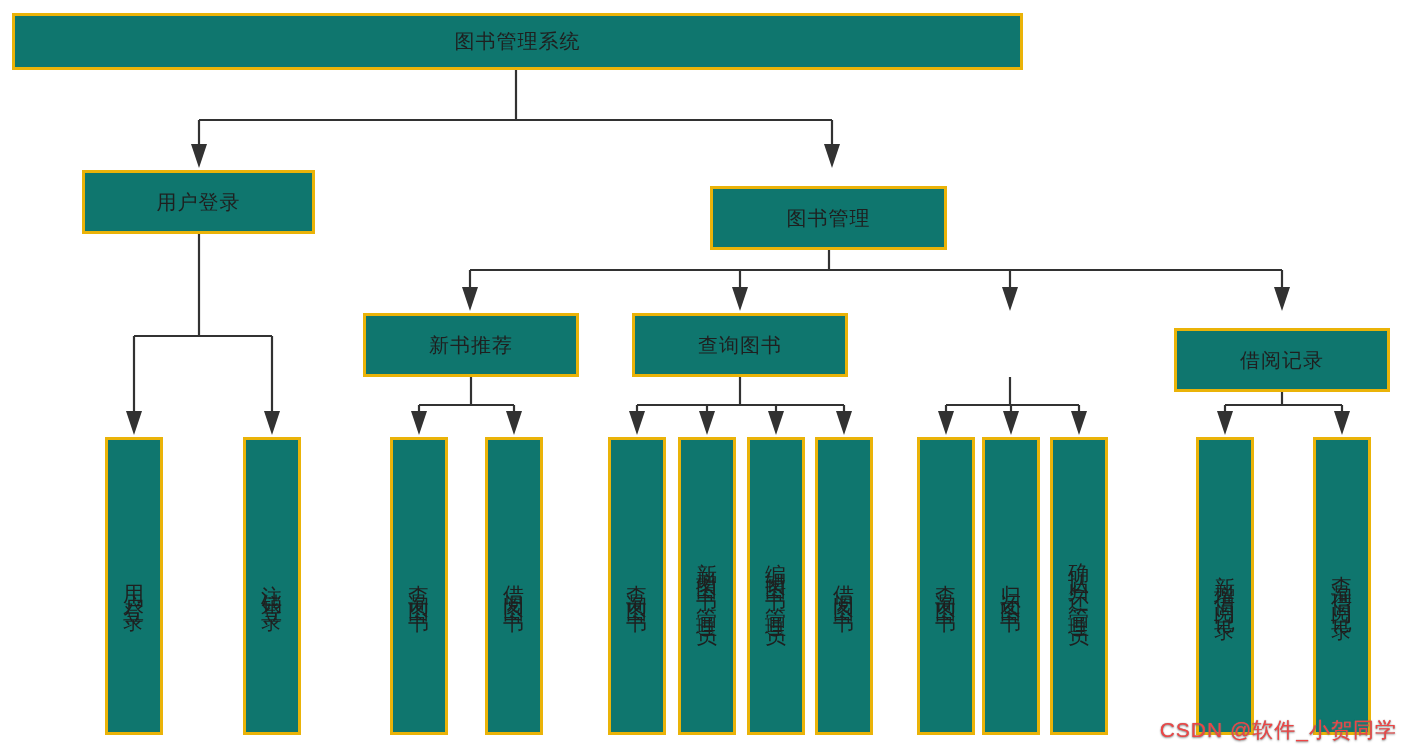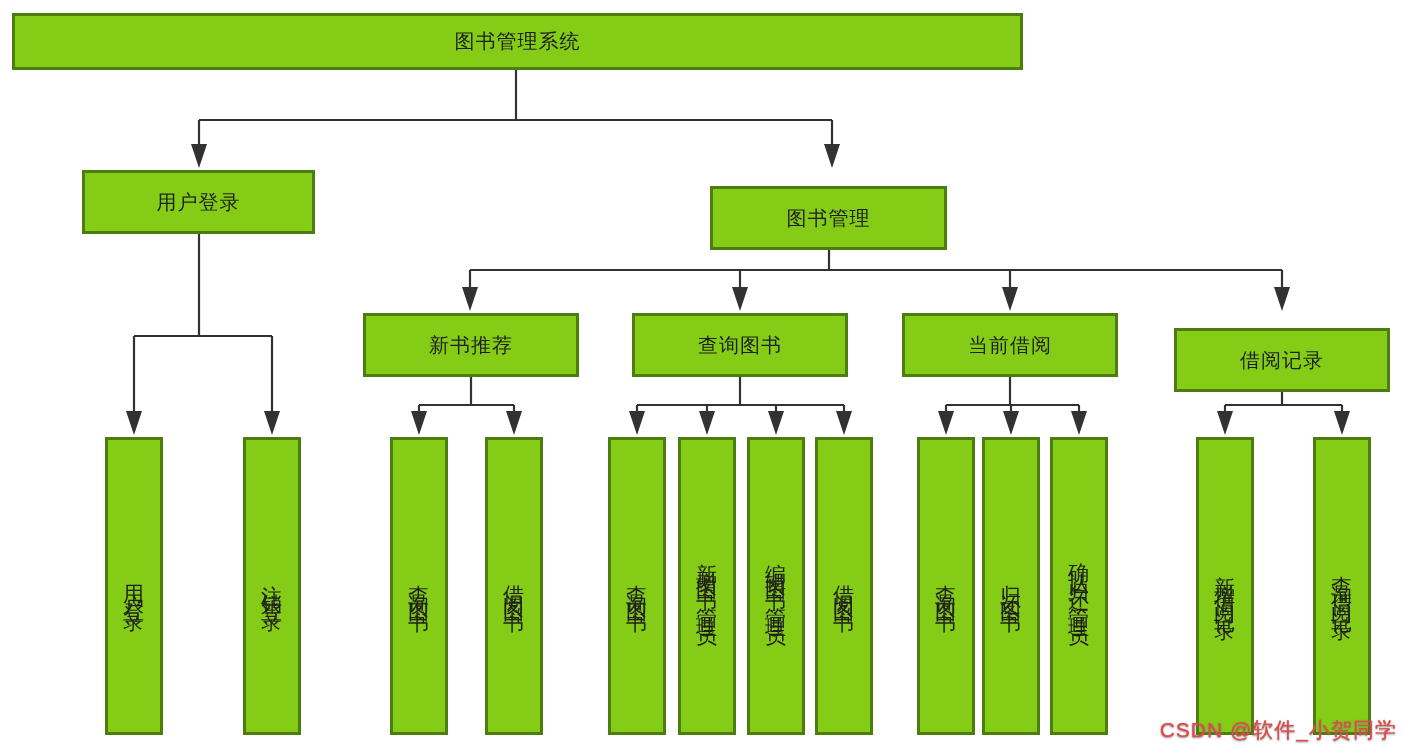--- a/index.html
+++ b/index.html
@@ -19,22 +19,22 @@
     position: absolute;
     left: 0;
     top: 0;
     width: 1405px;
     height: 747px;
     pointer-events: none;
   }
   .node {
     position: absolute;
     box-sizing: border-box;
-    border: 3px solid #4d7c0f;
-    background: #84cc16;
+    border: 3px solid #eab308;
+    background: #0f766e;
     display: flex;
     align-items: center;
     justify-content: center;
     color: #1f1f1f;
   }
   .node.h span {
     font-size: 20px;
     letter-spacing: 1px;
     white-space: nowrap;
   }
@@ -117,23 +117,20 @@
   <div class="node h" style="left:710px; top:186px; width:237px; height:64px;">
     <span>图书管理</span>
   </div>
 
   <div class="node h" style="left:363px; top:313px; width:216px; height:64px;">
     <span>新书推荐</span>
   </div>
   <div class="node h" style="left:632px; top:313px; width:216px; height:64px;">
     <span>查询图书</span>
   </div>
-  <div class="node h" style="left:902px; top:313px; width:216px; height:64px;">
-    <span>当前借阅</span>
-  </div>
   <div class="node h" style="left:1174px; top:313px; width:216px; height:64px;margin-top:15px;">
     <span>借阅记录</span>
   </div>
 
   <div class="node v" style="left:105px;">
     <span class="vtext">用户登录</span>
   </div>
   <div class="node v" style="left:243px;">
     <span class="vtext">注销登录</span>
   </div>

